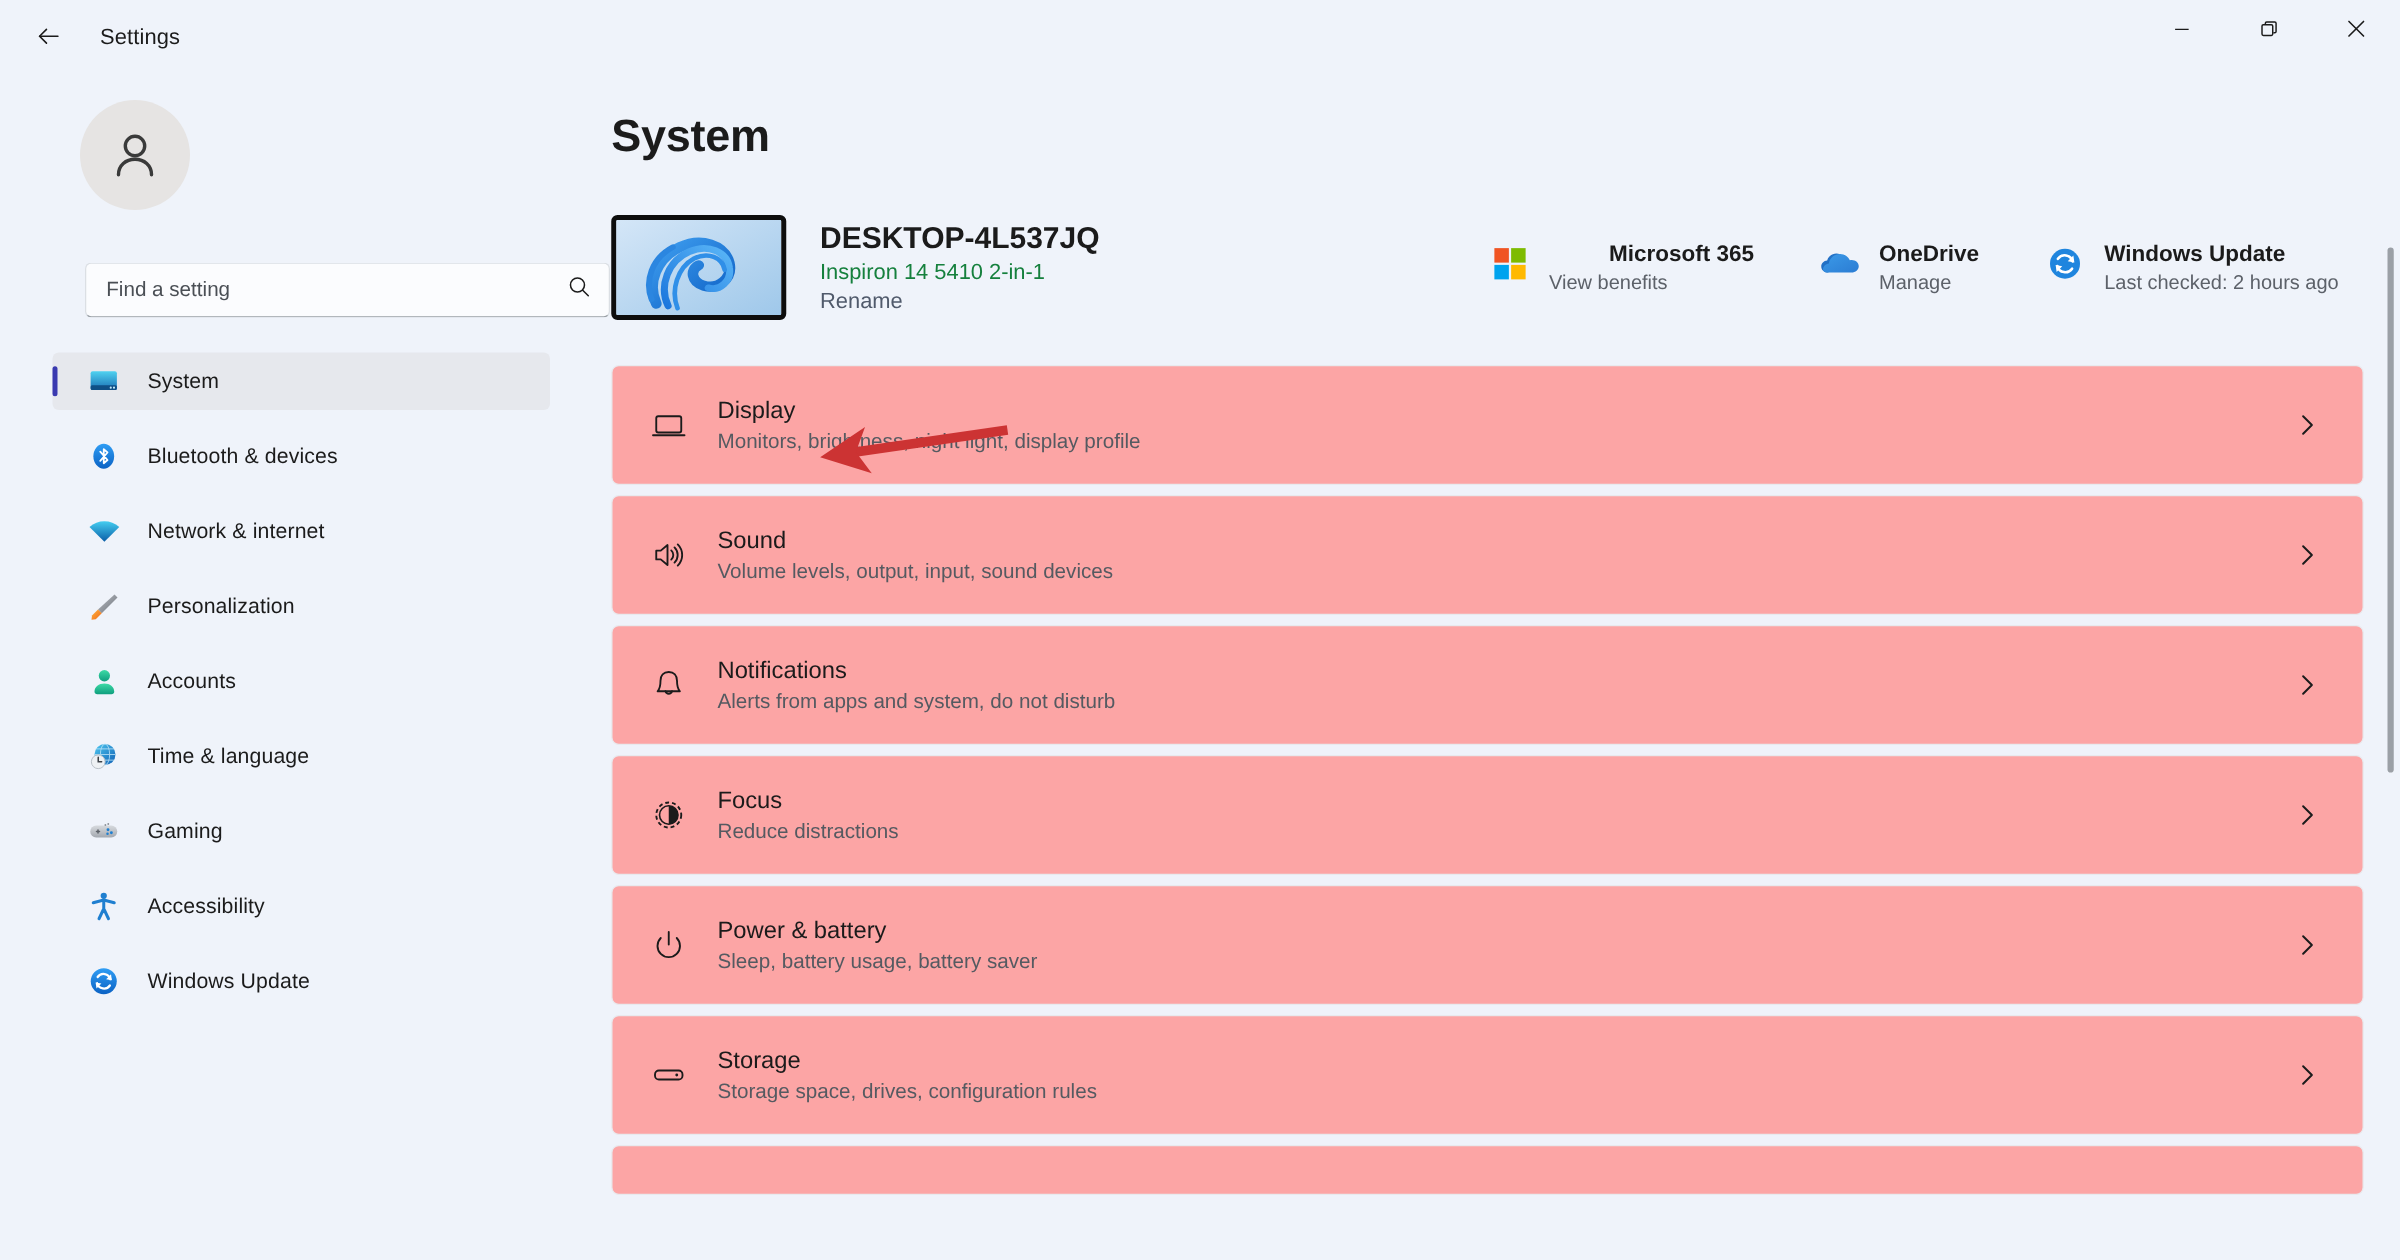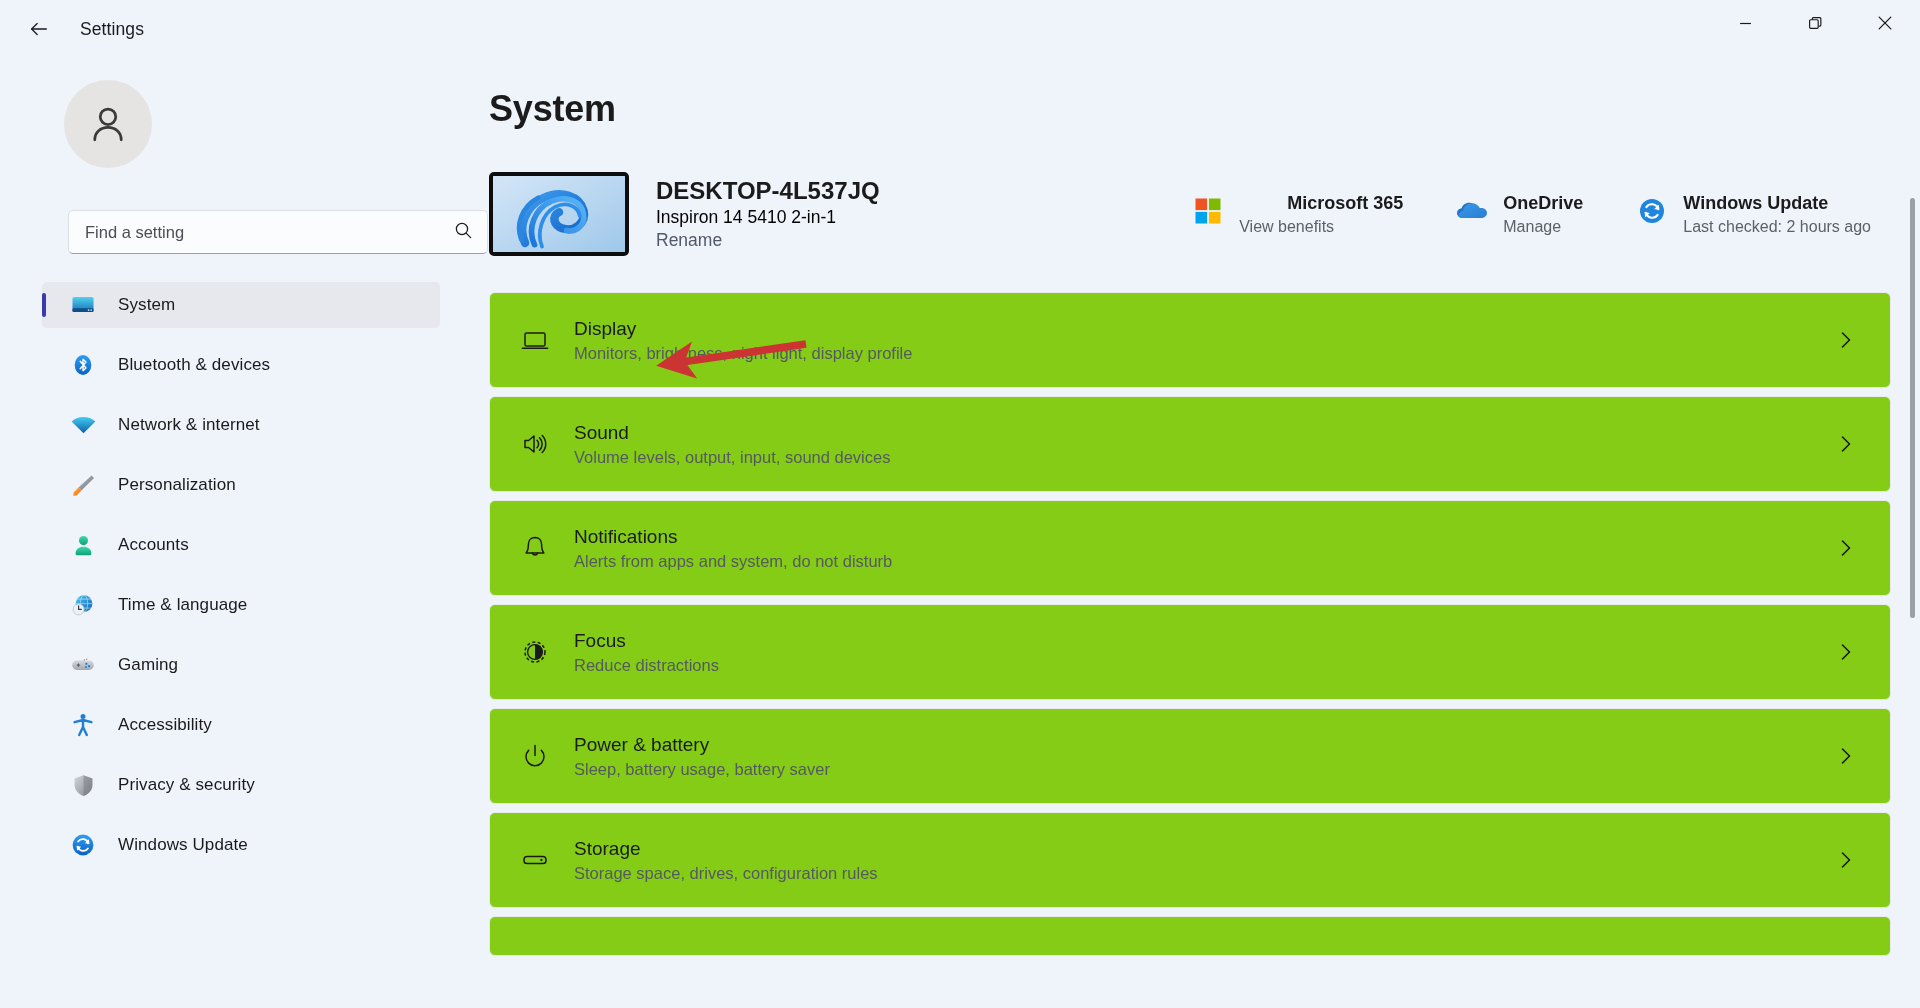--- a/index.html
+++ b/index.html
@@ -85,38 +85,38 @@
     margin: 42px 0 0 41px; width: 1390px;
   }
   .device-thumb {
     width: 140px; height: 84px; border: 4px solid #0d0d0d; border-radius: 5px;
     overflow: hidden; flex: 0 0 140px;
     background: linear-gradient(160deg,#cfe3f5 0%,#bcd9f2 50%,#a9cdee 100%);
     position: relative;
   }
   .device-info { margin-left: 27px; flex: 0 0 auto; }
   .device-name { font-size: 24px; font-weight: bold; color: #1b1b1b; line-height: 1.17; }
-  .device-model { font-size: 17.5px; color: #000000; margin-top: 2px; }
+  .device-model { font-size: 17.5px; color: #15803d; margin-top: 2px; }
   .rename-link { font-size: 17.5px; color: #505a6b; margin-top: 2px; cursor: pointer; display:inline-block;}
 
   .quicklinks { display: flex; margin-left: auto; align-items: flex-start; gap: 0; }
   .ql {
     display: flex; align-items: flex-start; cursor: pointer;
     padding: 6px 8px; border-radius: 5px;
   }
   .ql .qlicon { width: 34px; height: 34px; flex: 0 0 34px; margin-right: 14px; margin-top: 2px;
                 display:flex; align-items:center; justify-content:center; }
   .ql-title { font-size: 18px; font-weight: bold; color: #1b1b1b; line-height: 1.25; }
   .ql-sub { font-size: 16px; color: #5c6169; margin-top: 3px; }
 
   .cards { margin: 36px 0 0 41px; width: 1402px; }
   .card {
     position: relative; display: flex; align-items: center;
     height: 96px; margin-bottom: 8px;
-    background: #84cc16; border: 1px solid #e8eaee;
+    background: #fca5a5; border: 1px solid #e8eaee;
     border-radius: 6px; cursor: pointer;
   }
   .card-icon {
     width: 46px; height: 46px; flex: 0 0 46px; margin-left: 22px;
     display: flex; align-items: center; justify-content: center;
   }
   .card-text { margin-left: 16px; }
   .card-title { font-size: 19px; color: #1b1b1b; line-height: 1.25; }
   .card-sub { font-size: 16.5px; color: #555a61; margin-top: 4px; }
   .chev { margin-left: auto; margin-right: 36px; display:flex; align-items:center; }
@@ -328,35 +328,20 @@
       <div class="navitem">
         <span class="navicon">
           <svg width="26" height="26" viewBox="0 0 26 26">
             <circle cx="13" cy="4.6" r="2.5" fill="#1f7fd0"></circle>
             <path d="M13 8 L13 15 M13 8 L4.6 10.2 M13 8 L21.4 10.2 M13 15 L9.2 23 M13 15 L16.8 23" stroke="#1f7fd0" stroke-width="2.4" stroke-linecap="round" fill="none"></path>
           </svg>
         </span>
         <span class="navlabel">Accessibility</span>
       </div>
 
-      <div class="navitem">
-        <span class="navicon">
-          <svg width="25" height="25" viewBox="0 0 25 25">
-            <defs>
-                <linearGradient id="gSh" x1="0" y1="0" x2="1" y2="1">
-              <stop offset="0" stop-color="#d3d6da"></stop>
-                  <stop offset="1" stop-color="#82878e"></stop>
-            </linearGradient>
-              </defs>
-            <path d="M12.5 2.2 L21.4 5.4 V12 c0 5.3 -3.8 9.1 -8.9 11 c-5.1 -1.9 -8.9 -5.7 -8.9 -11 V5.4 Z" fill="url(#gSh)"></path>
-            <path d="M12.5 2.2 L21.4 5.4 V12 c0 5.3 -3.8 9.1 -8.9 11 Z" fill="#6e737a" opacity=".45"></path>
-          </svg>
-        </span>
-        <span class="navlabel">Privacy &amp; security</span>
-      </div>
 
       <div class="navitem">
         <span class="navicon">
           <svg width="26" height="26" viewBox="0 0 26 26">
             <defs>
                 <linearGradient id="gUp" x1="0" y1="0" x2="0" y2="1">
               <stop offset="0" stop-color="#2f9df4"></stop>
                   <stop offset="1" stop-color="#0b62c4"></stop>
             </linearGradient>
               </defs>

